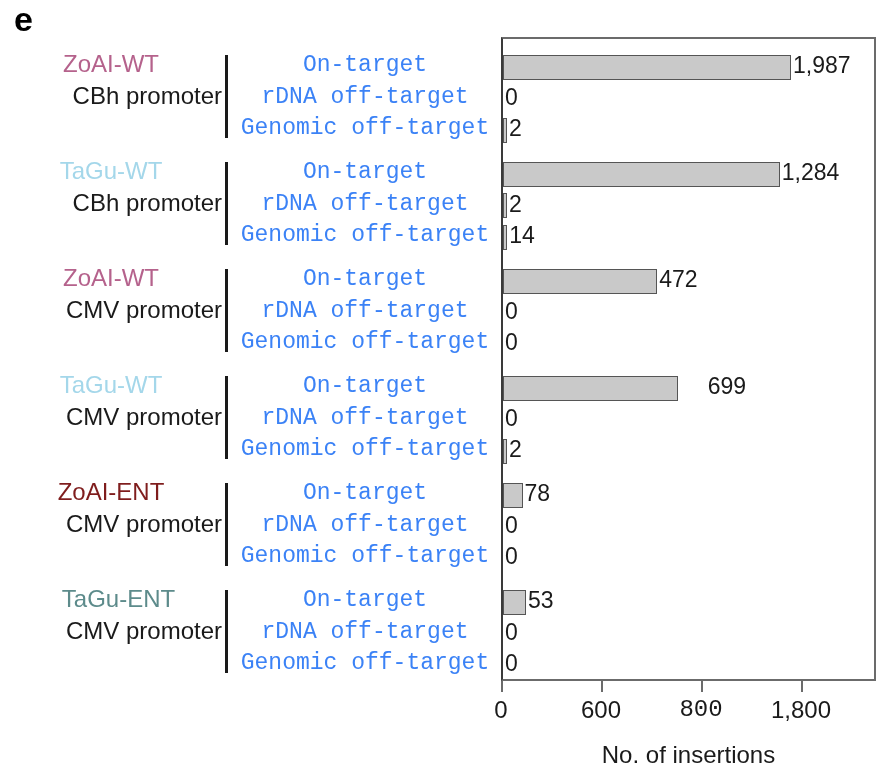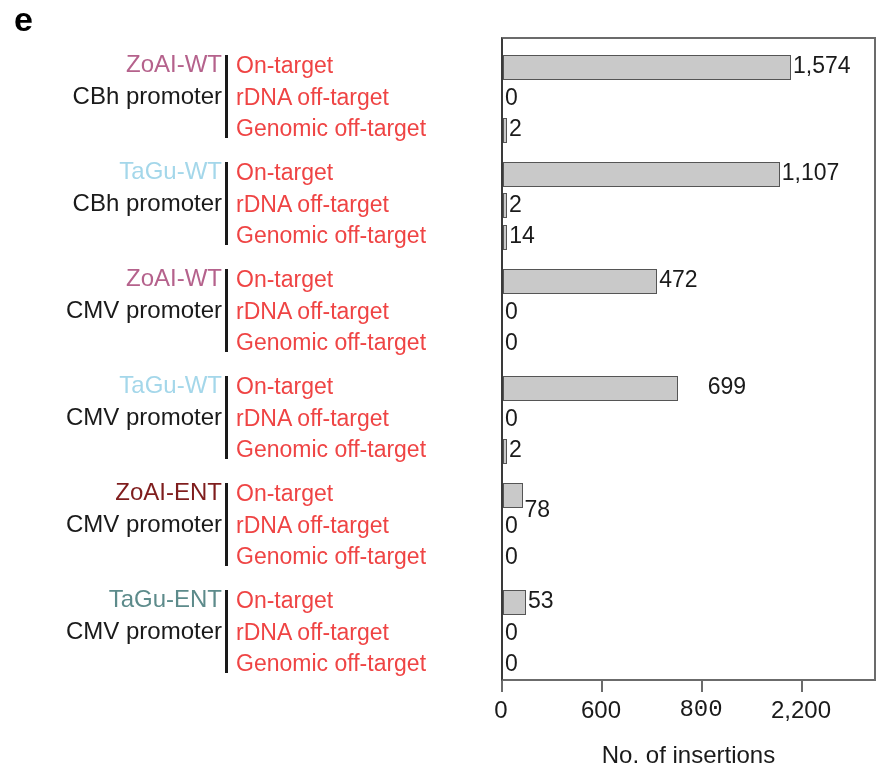--- a/index.html
+++ b/index.html
@@ -32,42 +32,44 @@
   .group-block {
     position: absolute;
     left: 0;
     width: 222px;
     text-align: right;
   }
   .group-name {
     font-size: 24px;
     line-height: 32px;
     white-space: nowrap;
+    text-align: center;
   }
   .group-promoter {
     font-size: 24px;
     line-height: 32px;
     color: #1a1a1a;
     white-space: nowrap;
   }
   .group-rule {
     position: absolute;
     width: 3px;
     background: #1a1a1a;
     left: 225px;
   }
   .row-label-wrap {
     position: absolute;
     left: 236px;
     width: 258px;
-    text-align: left;
+    text-align: center;
     font-size: 23px;
     line-height: 23px;
     white-space: nowrap;
-    color: #ef4444;
+    color: #3b82f6;
+    font-family: Liberation Mono, monospace;
   }
 
   
   #plot-area {
     position: absolute;
     left: 501px;
     top: 37px;
     width: 375px;
     height: 644px;
     border: 2px solid #6b6b6b;
@@ -199,44 +201,44 @@
     <div class="bar" style="left: 0px; top: 399.7px; width: 4px; background: rgb(201, 201, 201); border-color: rgb(85, 85, 85);"></div>
     <div class="bar" style="left: 0px; top: 443.5px; width: 19.5px; background: rgb(201, 201, 201); border-color: rgb(85, 85, 85);"></div>
     <div class="bar bar-zero" style="left: 0px; top: 475.1px; width: 0px; background: rgb(201, 201, 201);"></div>
     <div class="bar bar-zero" style="left: 0px; top: 506.7px; width: 0px; background: rgb(201, 201, 201);"></div>
     <div class="bar" style="left: 0px; top: 550.5px; width: 23px; background: rgb(201, 201, 201); border-color: rgb(85, 85, 85);"></div>
     <div class="bar bar-zero" style="left: 0px; top: 582.1px; width: 0px; background: rgb(201, 201, 201);"></div>
     <div class="bar bar-zero" style="left: 0px; top: 613.7px; width: 0px; background: rgb(201, 201, 201);"></div>
   </div>
 
 <div id="value-labels">
-    <div class="value-label" style="left: 793px; top: 54px;">1,574</div>
+    <div class="value-label" style="left: 793px; top: 54px;">1,987</div>
     <div class="value-label" style="left: 505px; top: 85.6px;">0</div>
     <div class="value-label" style="left: 509px; top: 117.2px;">2</div>
-    <div class="value-label" style="left: 781.75px; top: 161px;">1,107</div>
+    <div class="value-label" style="left: 781.75px; top: 161px;">1,284</div>
     <div class="value-label" style="left: 509px; top: 192.6px;">2</div>
     <div class="value-label" style="left: 509.25px; top: 224.2px;">14</div>
     <div class="value-label" style="left: 659.25px; top: 268px;">472</div>
     <div class="value-label" style="left: 505px; top: 299.6px;">0</div>
     <div class="value-label" style="left: 505px; top: 331.2px;">0</div>
     <div class="value-label" style="left: 679.75px; top: 375px; margin-left: 28px;">699</div>
     <div class="value-label" style="left: 505px; top: 406.6px;">0</div>
     <div class="value-label" style="left: 509px; top: 438.2px;">2</div>
-    <div class="value-label" style="left: 524.5px; top: 482px; margin-top: 16px;">78</div>
+    <div class="value-label" style="left: 524.5px; top: 482px;">78</div>
     <div class="value-label" style="left: 505px; top: 513.6px;">0</div>
     <div class="value-label" style="left: 505px; top: 545.2px;">0</div>
     <div class="value-label" style="left: 528px; top: 589px;">53</div>
     <div class="value-label" style="left: 505px; top: 620.6px;">0</div>
     <div class="value-label" style="left: 505px; top: 652.2px;">0</div>
   </div>
 
 <div id="x-axis">
     <div class="tick" style="left: 501px;"></div>
     <div class="tick-label" style="left: 501px;">0</div>
     <div class="tick" style="left: 601px;"></div>
     <div class="tick-label" style="left: 601px;">600</div>
     <div class="tick" style="left: 701px;"></div>
     <div class="tick-label" style="left: 701px; font-family: Liberation Mono, monospace;">800</div>
     <div class="tick" style="left: 801px;"></div>
-    <div class="tick-label" style="left: 801px;">2,200</div>
+    <div class="tick-label" style="left: 801px;">1,800</div>
   </div>
 
 <div id="x-axis-title">No. of insertions</div>
 
 </body></html>

